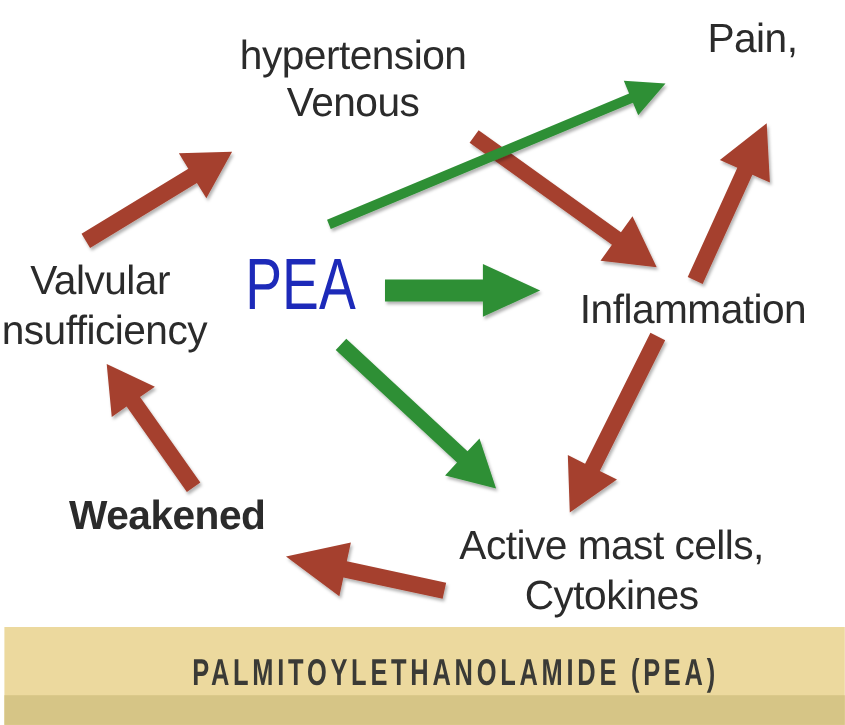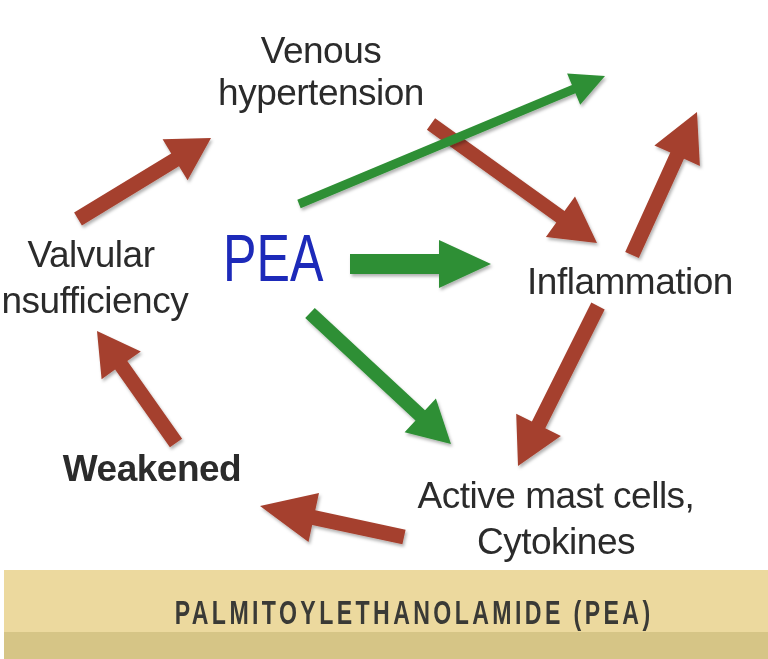--- a/index.html
+++ b/index.html
@@ -89,25 +89,26 @@
         <polygon points="591.3,302.6 531.9,421.5 516.2,413.7 518.0,466.0 560.9,436.0 545.3,428.2 604.7,309.4" fill="#a5402e" filter="url(#arrow-shadow)"></polygon>
         <polygon points="405.6,529.7 315.3,510.2 319.0,493.1 260.0,506.0 308.5,542.0 312.2,524.9 402.4,544.3" fill="#a5402e" filter="url(#arrow-shadow)"></polygon>
         <polygon points="182.1,438.7 127.3,361.0 140.8,351.5 97.0,331.0 101.6,379.2 115.1,369.6 169.9,447.3" fill="#a5402e" filter="url(#arrow-shadow)"></polygon>
         <polygon points="300.7,208.2 575.4,93.3 580.2,104.8 605.0,76.0 567.1,73.4 571.9,85.0 297.3,199.8" fill="#2e8f35" filter="url(#arrow-shadow)"></polygon>
         <polygon points="350.0,274.0 439.0,274.0 439.0,288.0 491.0,264.0 439.0,240.0 439.0,254.0 350.0,254.0" fill="#2e8f35" filter="url(#arrow-shadow)"></polygon>
         <polygon points="305.2,318.1 415.5,420.5 404.6,432.3 451.0,444.0 435.9,398.6 425.0,410.3 314.8,307.9" fill="#2e8f35" filter="url(#arrow-shadow)"></polygon>
       </g>
   </svg>
 
   <div class="node n-venous">
+    <div>hypertension</div>
     <div>Venous</div>
-    <div>hypertension</div>
   </div>
 
   <div class="node n-pain">
+    <div>Pain,</div>
   </div>
 
   <div class="node n-valvular">
     <div>Valvular</div>
     <div>insufficiency</div>
   </div>
 
   <div class="node n-inflammation">
     <div>Inflammation</div>
   </div>

